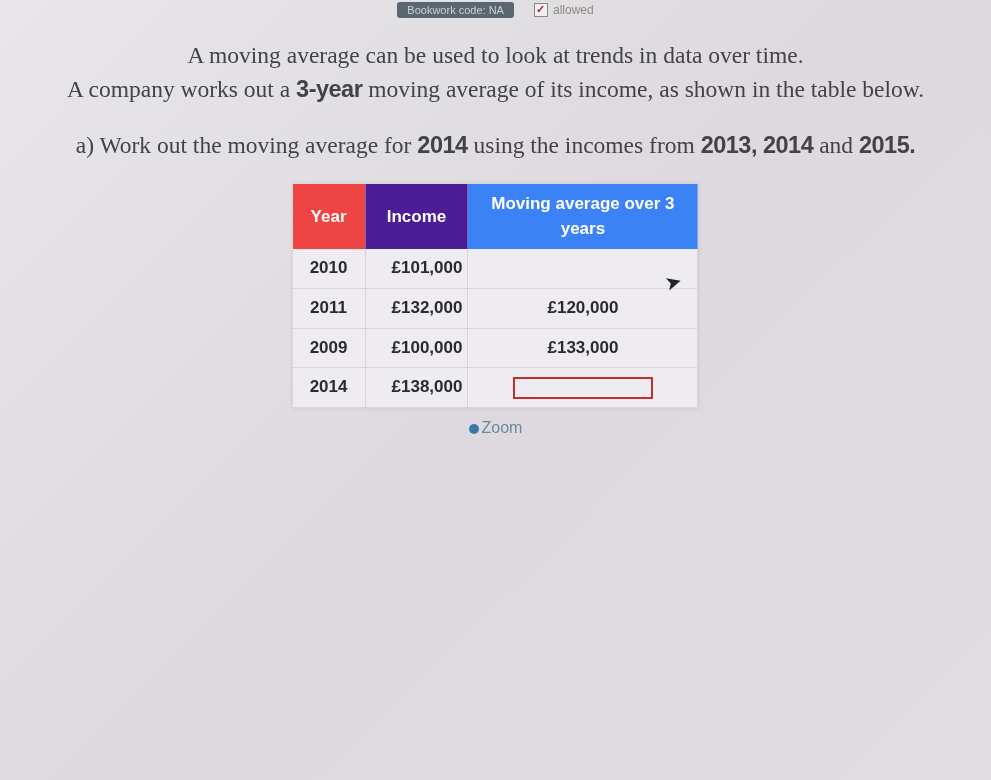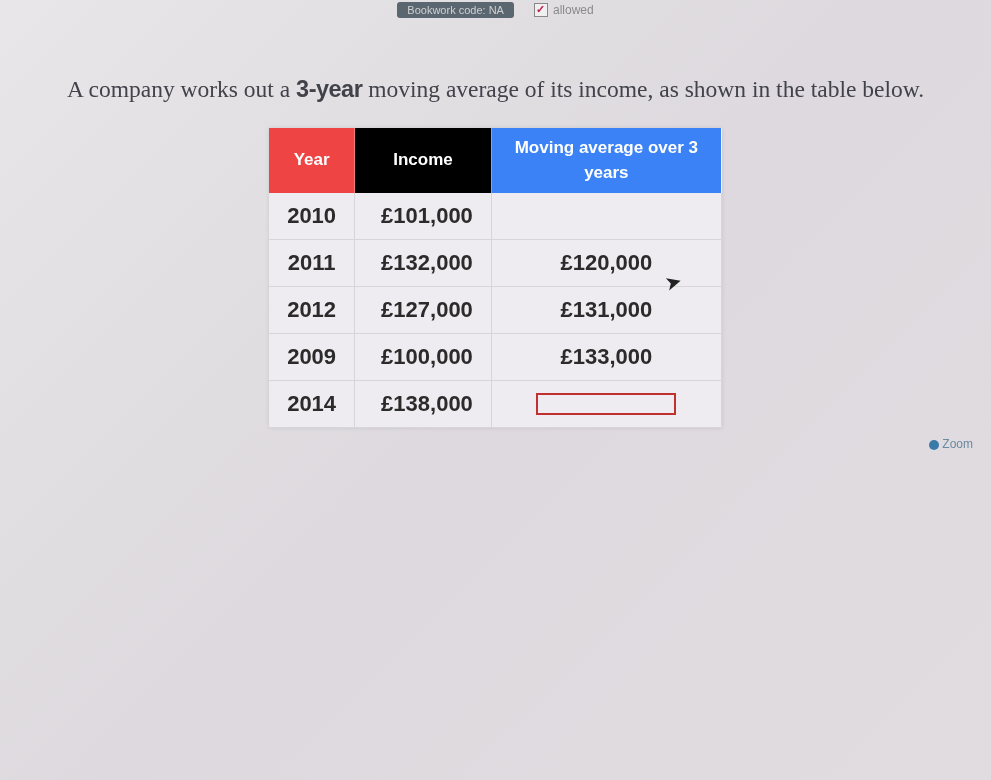--- a/index.html
+++ b/index.html
@@ -76,46 +76,46 @@
       box-shadow: 0 0 4px rgba(0,0,0,0.1);
     }
     th {
       color: #fff;
       font-weight: 600;
       font-size: 17px;
       padding: 8px 18px;
       border-right: 1px solid rgba(255,255,255,0.3);
     }
     th.year-h { background: #ef4444; }
-    th.income-h { background: #000000; }
+    th.income-h { background: #4c1d95; }
     th.mavg-h { background: #3b82f6; }
     td {
-      font-size: 22px;
+      font-size: 17px;
       font-weight: 600;
       color: #2b2b2b;
-      padding: 7px 18px;
+      padding: 7px 5px;
       text-align: center;
       border-bottom: 1px solid #d8d4da;
       border-right: 1px solid #d8d4da;
       background: #eeecf0;
     }
     td.income-c { text-align: center; padding-left: 26px;}
     td.mavg-c { width: 230px; }
     .answer-box {
       border: 2px solid #c03030;
       width: 140px;
       height: 22px;
       margin: 0 auto;
       display: block;
     }
     .zoom {
-      text-align: right;
+      text-align: center;
       margin-top: 8px;
       font-family: Arial, sans-serif;
-      font-size: 12px;
+      font-size: 16px;
       color: #6a8aa0;
     }
     .zoom-dot {
       display:inline-block;
       width: 10px; height: 10px;
       background: #3a7aa8;
       border-radius: 50%;
       vertical-align: middle;
       margin-right: 3px;
     }
@@ -134,25 +134,30 @@
 <div class="top-bar">
   <div class="chip">Bookwork code: NA</div>
   <div class="chip-light">
     <span class="checkbox-icon"></span>
     <span>allowed</span>
   </div>
 </div>
 
 <div class="content">
   <div class="para">
-    <br>
+    <span>A moving average can be used to look at trends in data over time.</span><br>
     <span>A company works out a </span><span class="num">3-year</span><span> moving average of its income, as shown in the table below.</span>
   </div>
 
 
+  <div class="para q">
+    <div class="q-inner">
+      <span>a) </span><span>Work out the moving average for </span><span class="num">2014</span><span> using the incomes from </span><span class="num">2013, 2014</span><span> and </span><span class="num">2015.</span>
+    </div>
+  </div>
 
 
   <div class="table-wrap">
     <table>
       <thead>
         <tr>
           <th class="year-h">Year</th>
           <th class="income-h">Income</th>
           <th class="mavg-h">Moving average over 3 years</th>
         </tr>
@@ -160,25 +165,20 @@
       <tbody>
         <tr>
           <td>2010</td>
           <td class="income-c">£101,000</td>
           <td class="mavg-c"></td>
         </tr>
         <tr>
           <td>2011</td>
           <td class="income-c">£132,000</td>
           <td class="mavg-c">£120,000</td>
-        </tr>
-        <tr>
-          <td>2012</td>
-          <td class="income-c">£127,000</td>
-          <td class="mavg-c">£131,000</td>
         </tr>
         <tr>
           <td>2009</td>
           <td class="income-c">£100,000</td>
           <td class="mavg-c">£133,000</td>
         </tr>
         <tr>
           <td>2014</td>
           <td class="income-c">£138,000</td>
           <td class="mavg-c">

